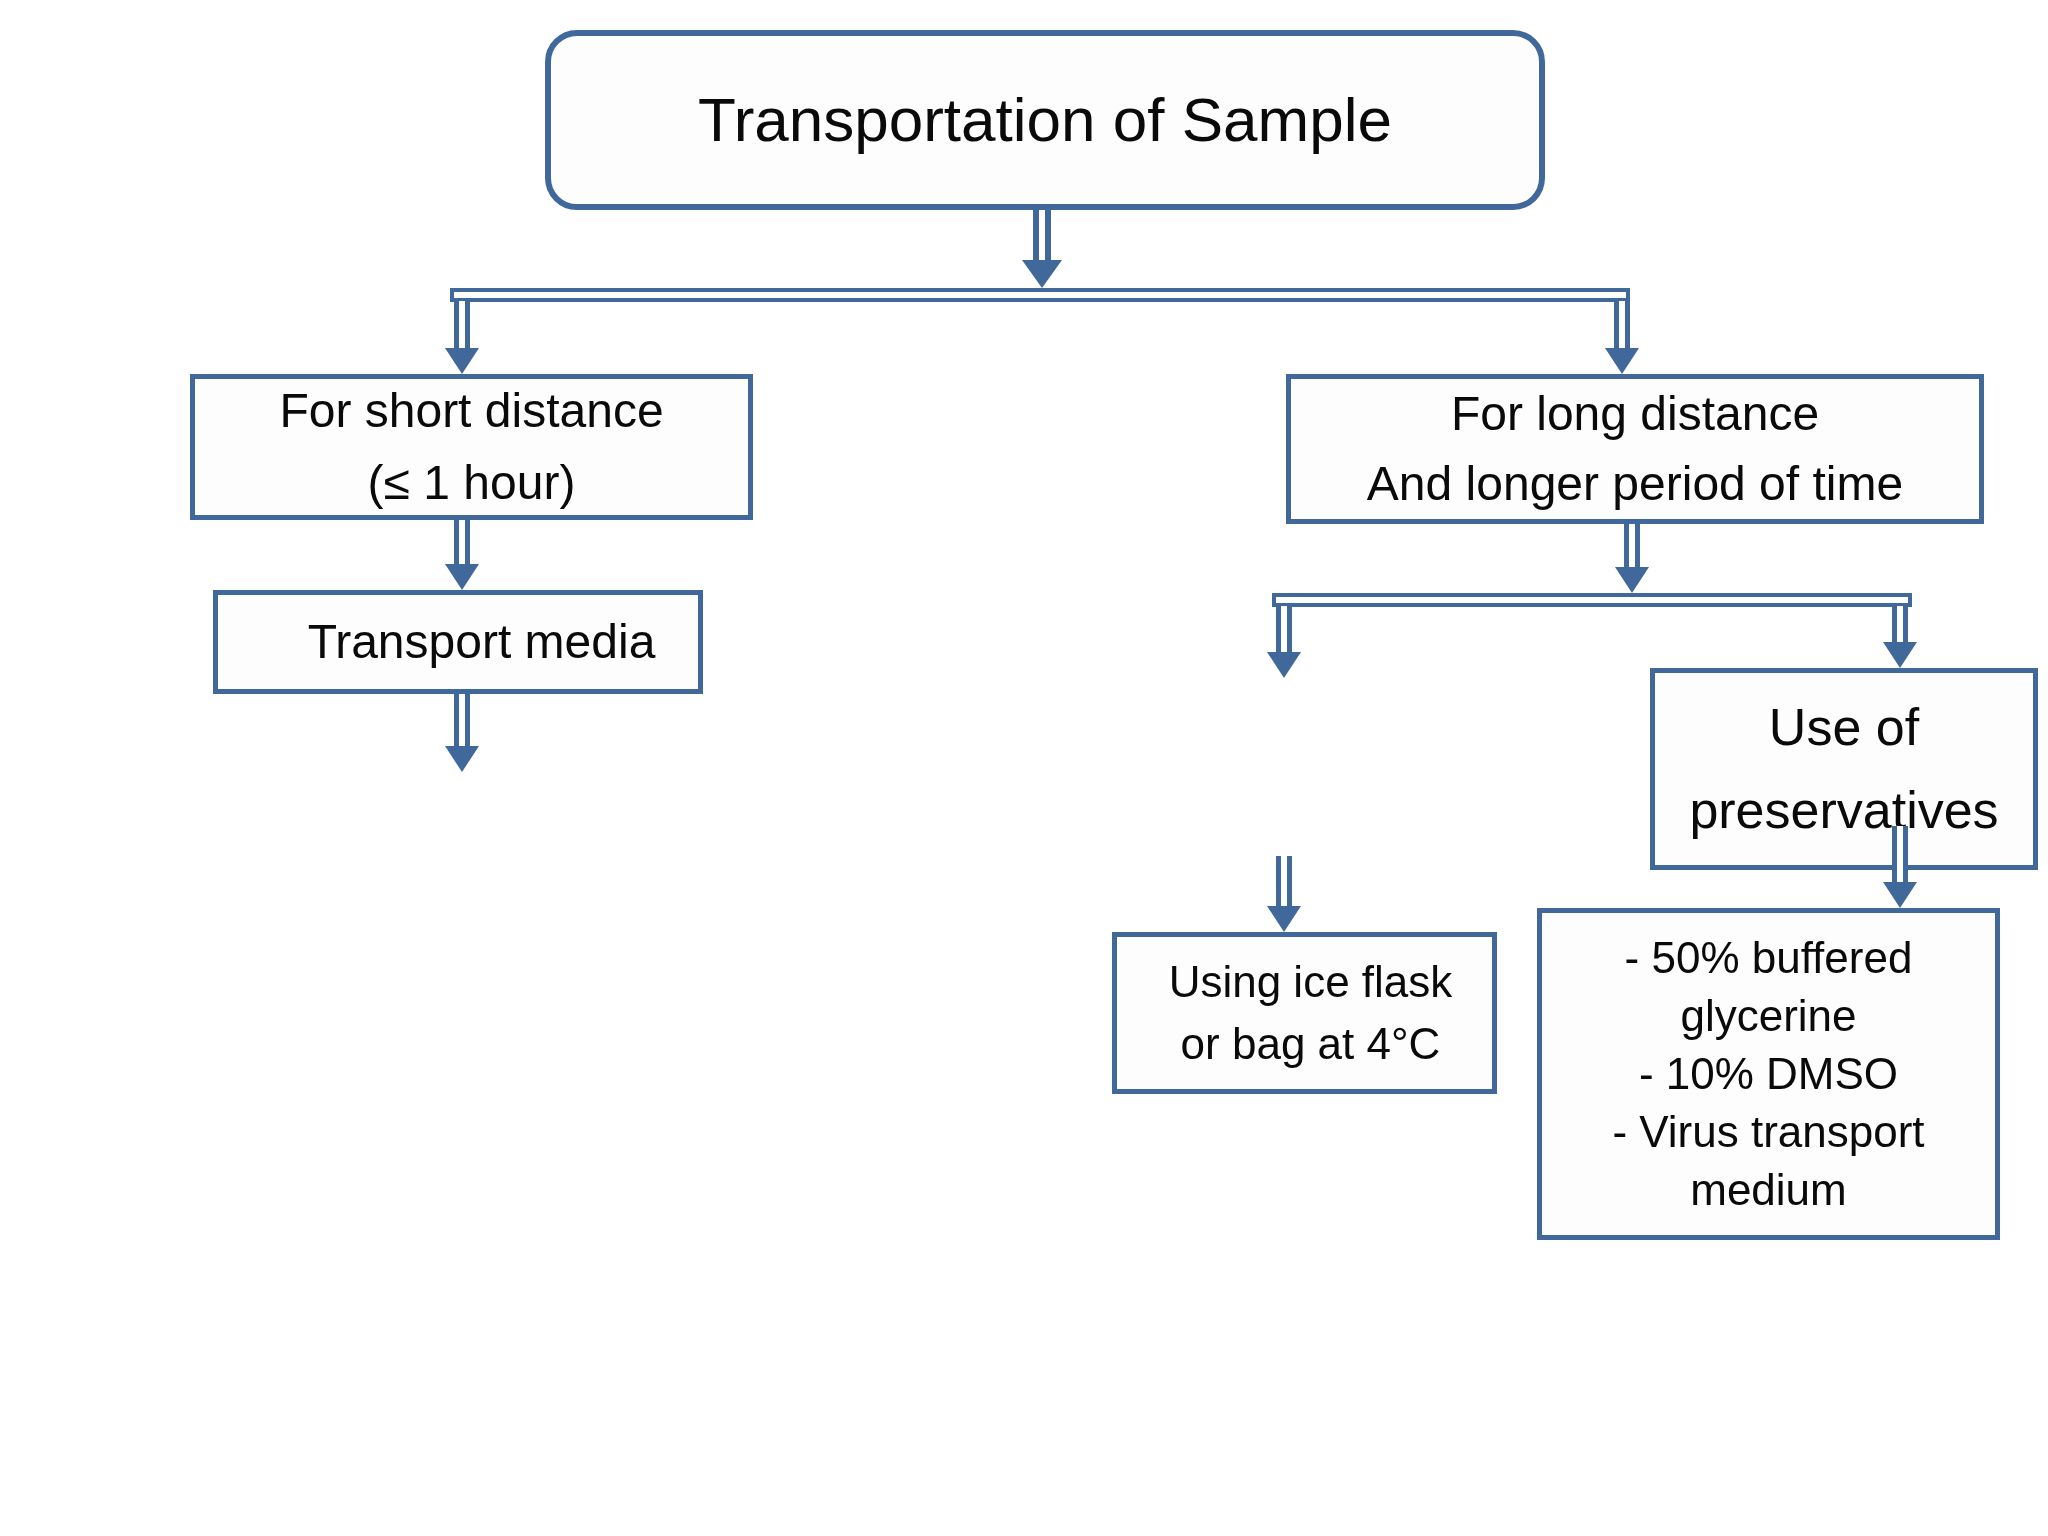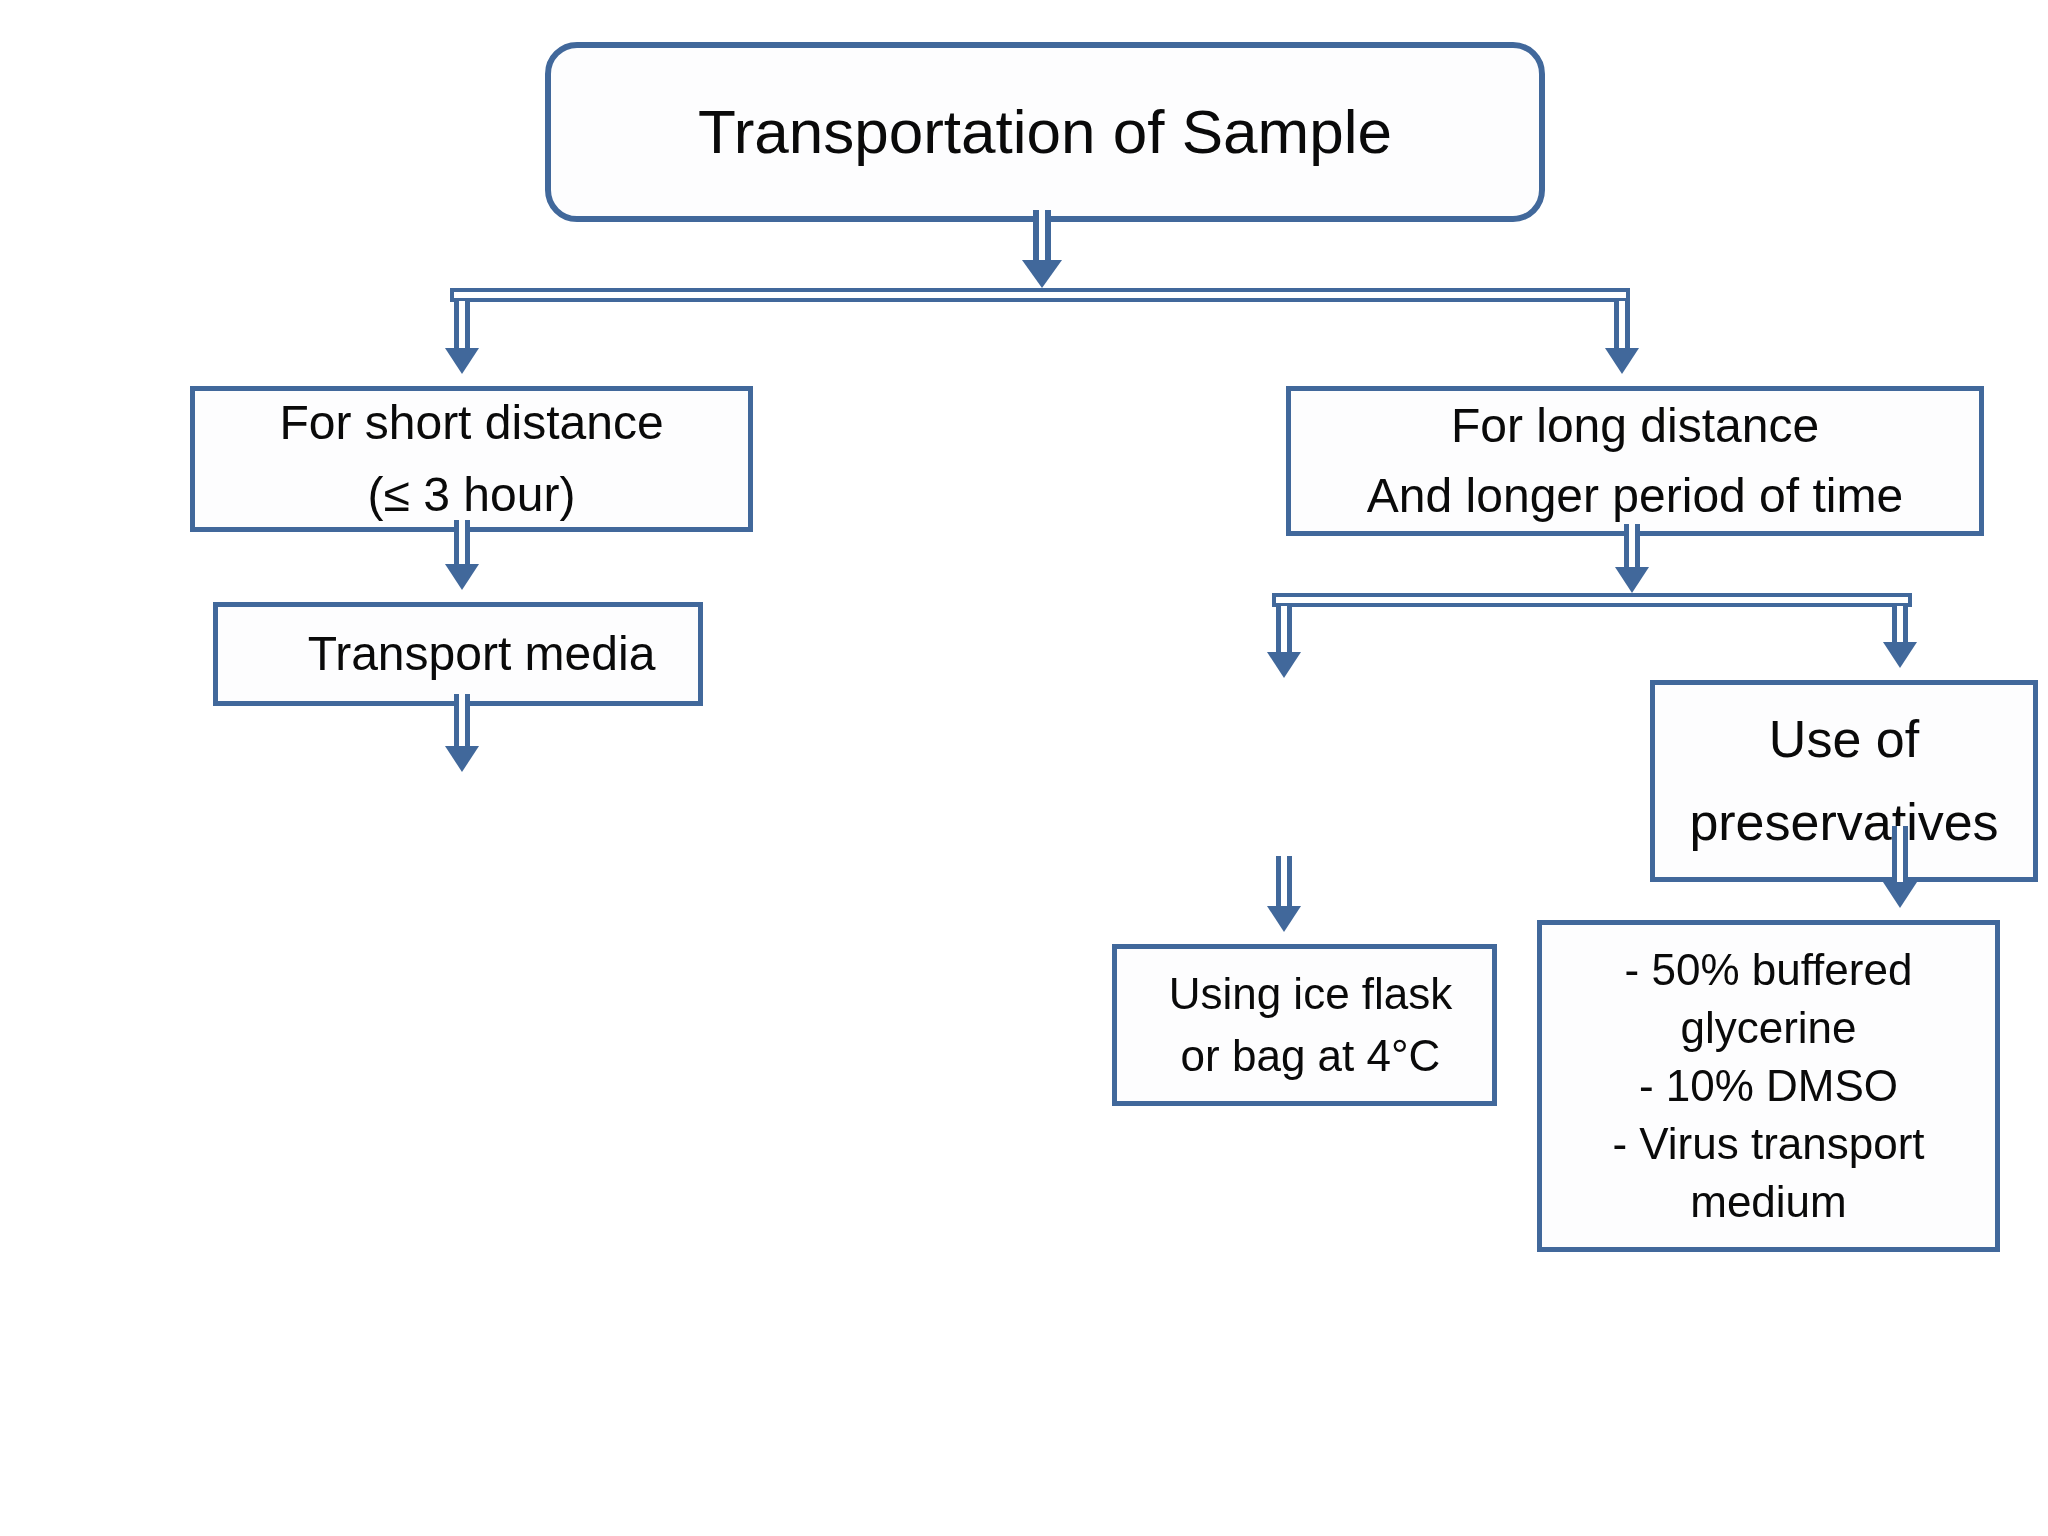--- a/index.html
+++ b/index.html
@@ -15,21 +15,20 @@
   .box {
     position: absolute;
     box-sizing: border-box;
     border: 5px solid var(--blue, #41689b);
     background: var(--boxfill, #fdfdfe);
     display: flex;
     align-items: center;
     justify-content: center;
     text-align: center;
     white-space: pre-line;
-    margin-top: 12px;
   }
   .rounded { border-radius: 32px; border-width: 6px; }
   .varrow {
     position: absolute;
     display: flex;
     flex-direction: column;
     align-items: center;
   }
   .varrow .shaft {
     box-sizing: border-box;
@@ -80,21 +79,21 @@
     <div class="head"></div>
   </div>
 
   <div class="varrow" style="left:1605px; top:301px; width:34px; height:73px;">
     <div class="shaft"></div>
     <div class="head"></div>
   </div>
 
   <div class="box" style="left:190px; top:374px; width:563px; height:146px; font-size:48px; line-height:1.5;">
     <span>For short distance
-(≤ 3 hour)</span>
+(≤ 1 hour)</span>
   </div>
 
   <div class="varrow" style="left:445px; top:520px; width:34px; height:70px;">
     <div class="shaft"></div>
     <div class="head"></div>
   </div>
 
   <div class="box" style="left:213px; top:590px; width:490px; height:104px; font-size:48px; line-height:1.3;padding-left:47px;">
     <span>Transport media</span>
   </div>

